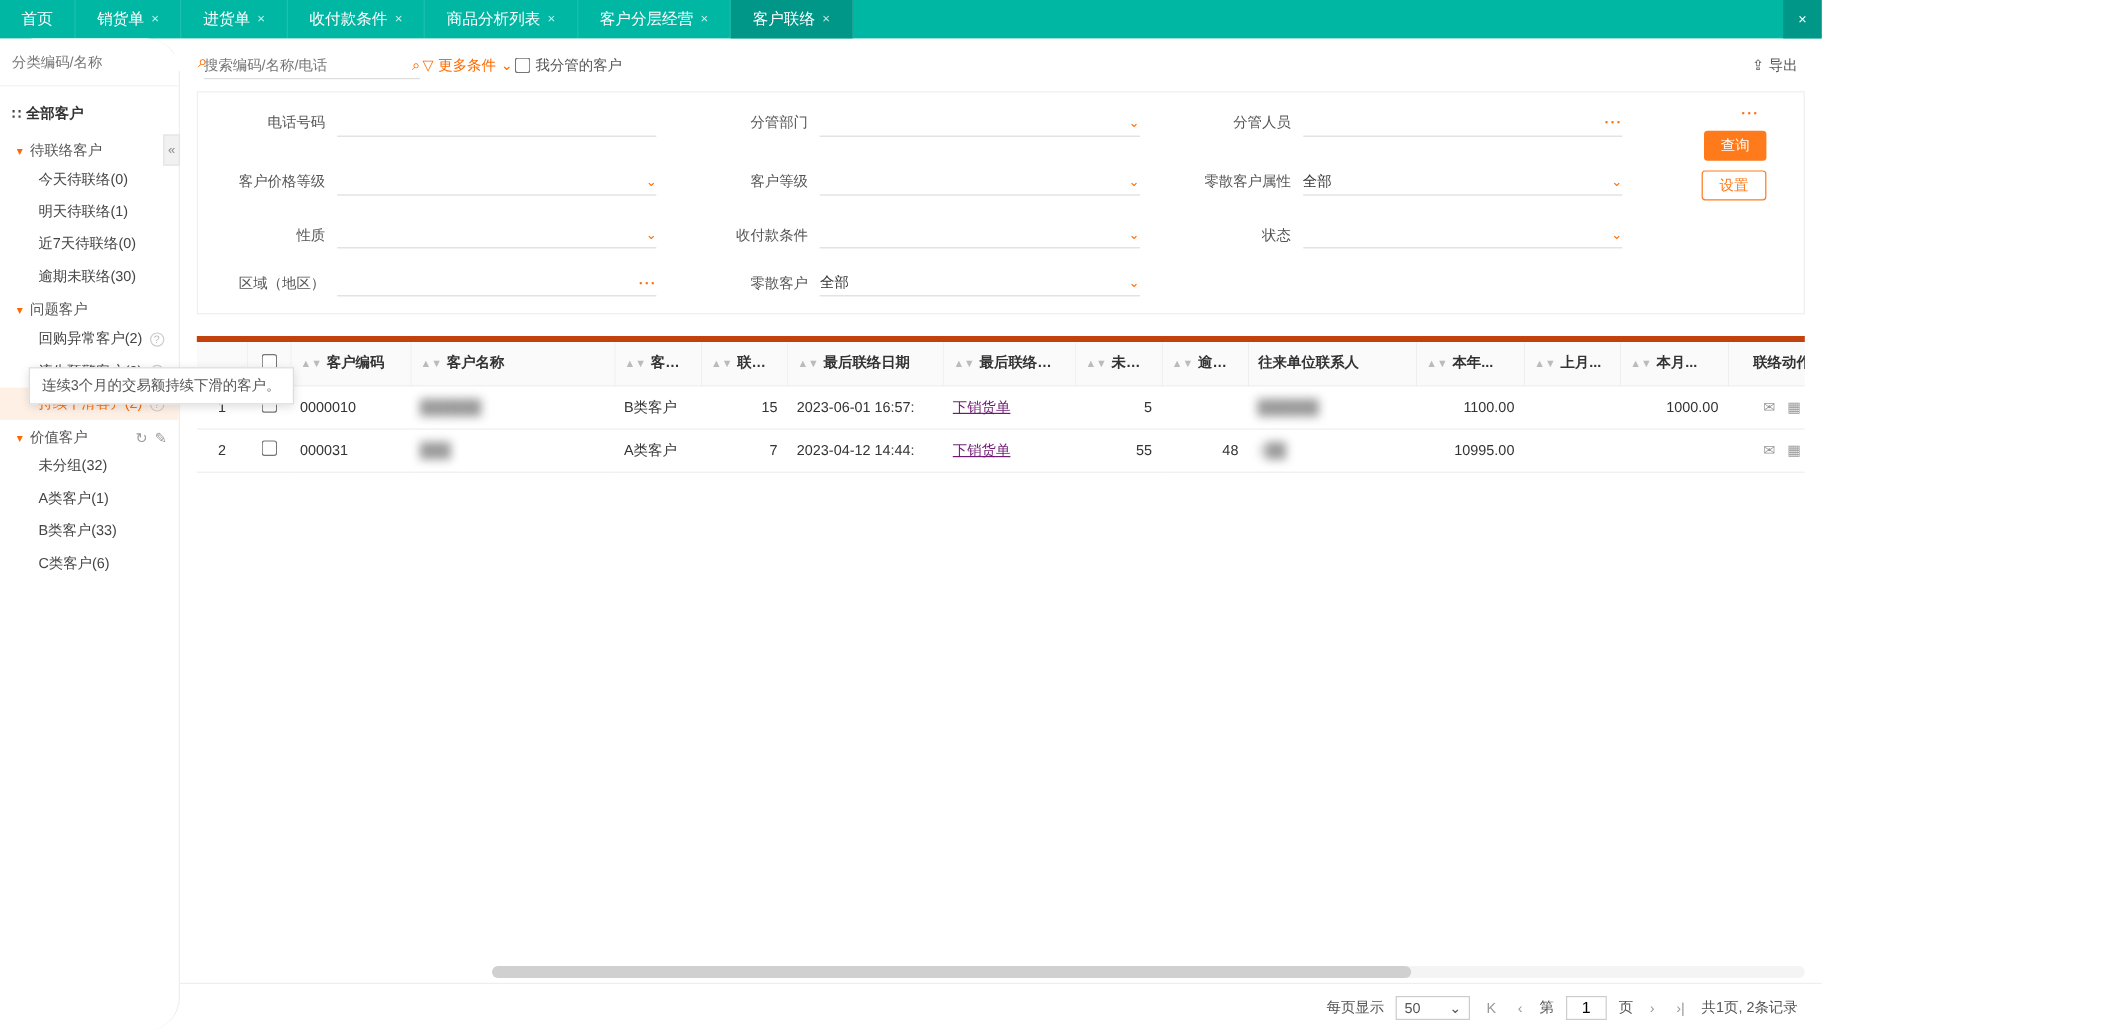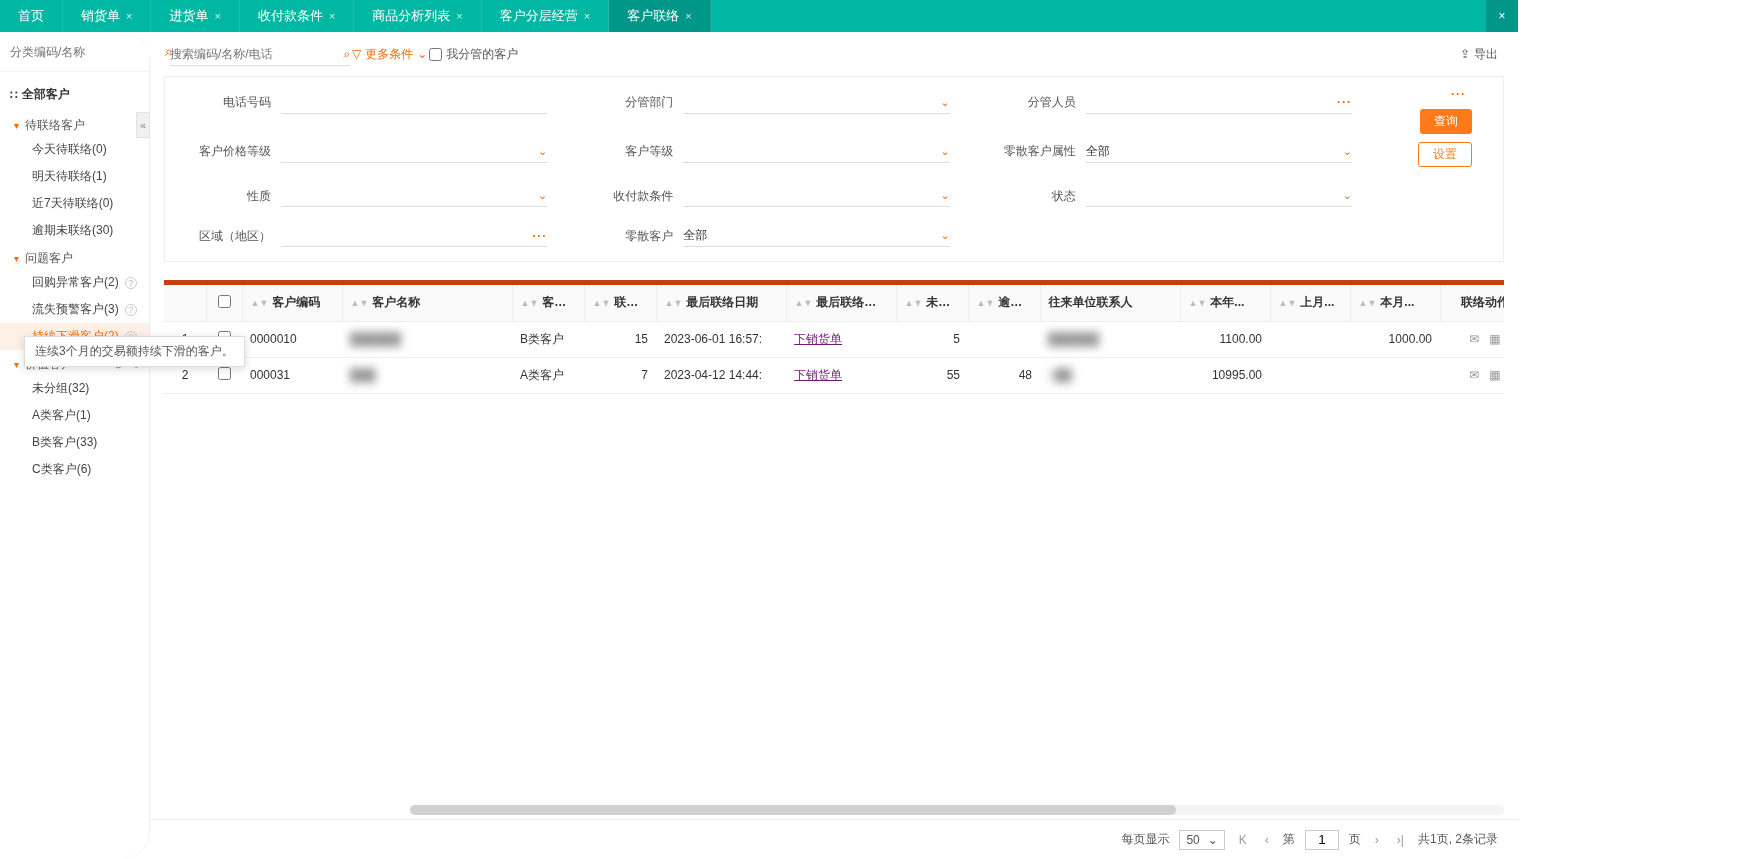--- a/index.html
+++ b/index.html
@@ -26,21 +26,21 @@
 .side-tree { padding: 6px 0 12px 0; overflow: auto; }
 .tree-head { padding: 8px 10px; font-weight: 600; display: flex; align-items: center; gap: 6px; }
 .tree-head .dots { letter-spacing: -2px; color: #444; font-weight: 700; }
 .tree-group { padding: 6px 10px 2px 14px; color: #555; display: flex; align-items: center; gap: 6px; }
 .tree-group .caret { color: #ff6a00; font-size: 10px; }
 .tree-group .actions { margin-left: auto; display: flex; gap: 6px; color: #999; }
 .tree-leaf { padding: 5px 10px 5px 32px; color: #444; cursor: pointer; display: flex; align-items: center; gap: 4px; }
 .tree-leaf.selected { background: #fff0e6; color: #ff6a00; }
 .tree-leaf .q { color: #bbb; border: 1px solid #ccc; border-radius: 50%; width: 12px; height: 12px; display: inline-flex; align-items: center; justify-content: center; font-size: 9px; margin-left: 2px; }
 
-.tooltip { position: absolute; top: 304px; left: 24px; background: #fff; border: 1px solid #ddd; box-shadow: 0 2px 8px rgba(0,0,0,.15); padding: 6px 10px; font-size: 12px; color: #555; white-space: nowrap; z-index: 50; }
+.tooltip { position: absolute; top: 274px; left: 24px; background: #fff; border: 1px solid #ddd; box-shadow: 0 2px 8px rgba(0,0,0,.15); padding: 6px 10px; font-size: 12px; color: #555; white-space: nowrap; z-index: 50; }
 
 
 .main { flex: 1; display: flex; flex-direction: column; min-width: 0; }
 
 
 .search-row { height: 44px; display: flex; align-items: center; padding: 0 20px; gap: 2px; }
 .search-row .search-box { display: flex; align-items: center; border-bottom: 1px solid #ddd; width: 180px; }
 .search-row .search-box input { border: none; outline: none; flex: 1; font-size: 12px; padding: 4px 0; }
 .search-row .search-box .icon { color: #ff6a00; }
 .search-row .more { color: #ff6a00; display: flex; align-items: center; gap: 4px; cursor: pointer; }
@@ -72,21 +72,21 @@
 .blurred { filter: blur(4px); color: #999; }
 .link { color: #701a75; text-decoration: underline; cursor: pointer; }
 .row-actions { color: #999; display: flex; gap: 10px; justify-content: center; }
 .row-actions span { cursor: pointer; }
 
 .hscroll { height: 10px; margin: 2px 14px 0 260px; background: #f4f4f4; border-radius: 5px; position: relative; }
 .hscroll .thumb { position: absolute; left: 0; top: 0; height: 10px; width: 70%; background: #d0d0d0; border-radius: 5px; }
 
 
 .footer { height: 40px; display: flex; align-items: center; justify-content: flex-end; padding: 0 20px; gap: 10px; color: #555; border-top: 1px solid #eee; margin-top: 4px; }
-.footer .sel { border: 1px solid #ccc; padding: 2px 6px; display: flex; align-items: center; gap: 8px; }
+.footer .sel { border: 1px solid #ccc; padding: 2px 6px; display: flex; align-items: center; gap: 24px; }
 .footer .pg-btn { color: #999; cursor: pointer; padding: 0 4px; }
 .footer input.page { width: 34px; border: 1px solid #ccc; text-align: center; height: 20px; }
 
 input[type=checkbox] { width: 13px; height: 13px; }
 </style>
 </head>
 <body>
 
 <div class="app">
 

